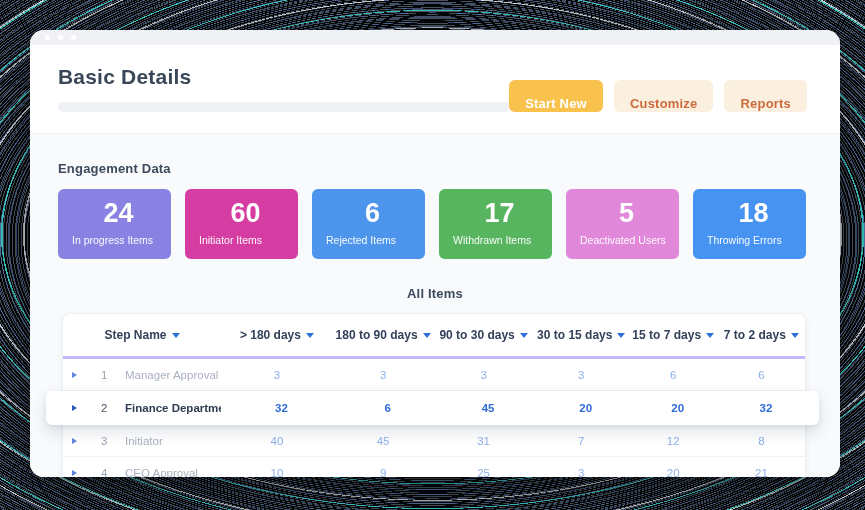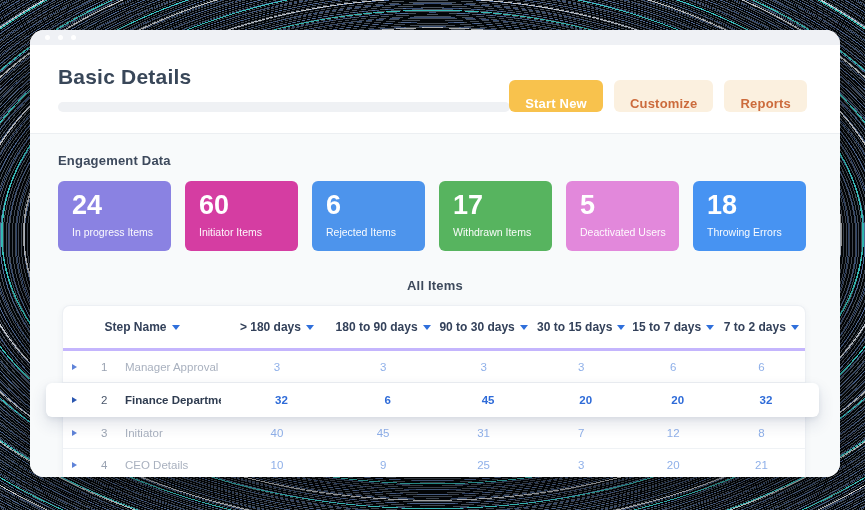--- a/index.html
+++ b/index.html
@@ -43,34 +43,34 @@
   .btn{
     height:28px;padding:16px 16px;border:none;border-radius:6px;
     font-family:"Liberation Sans", sans-serif;
     font-size:13px;font-weight:bold;cursor:pointer;letter-spacing:.2px;
   }
   .btn-primary{background:#f8c24d;color:#ffffff;}
   .btn-secondary{background:#fbf0df;color:#cc6b3c;}
 
   .body-section{
     height:344px;background:#f8fafb;border-top:1px solid #eceff2;
-    padding:0 28px;box-sizing:border-box;position:relative;
+    padding:8px 28px;box-sizing:border-box;position:relative;
   }
   .section-label{
     font-size:13px;font-weight:bold;color:#3d495c;letter-spacing:.2px;
   }
   .label-engagement{padding-top:19px;}
   .label-allitems{margin-top:27px;text-align:center;}
 
   .cards{display:flex;gap:14px;margin-top:13px;}
   .card{
     width:113px;height:70px;border-radius:6px;color:#ffffff;
     padding:11px 6px 0 14px;box-sizing:border-box;flex:0 0 auto;cursor:pointer;
   }
-  .card-value{font-size:27px;font-weight:bold;line-height:1;}
+  .card-value{font-size:27px;font-weight:bold;line-height:1;text-align:center;}
   .card-label{font-size:10.5px;margin-top:7px;opacity:.96;white-space:nowrap;}
 
   .table-card{
     margin-top:12px;margin-left:4px;width:744px;box-sizing:border-box;
     background:#ffffff;border:1px solid #edf0f4;border-bottom:none;
     border-radius:8px 8px 0 0;
     box-shadow:0 2px 6px rgba(50,70,110,0.06);
   }
   .grid-row{
     display:grid;
@@ -232,21 +232,21 @@
             <div class="cell val">31</div>
             <div class="cell val">7</div>
             <div class="cell val">12</div>
             <div class="cell val">8</div>
           </div>
           <div class="grid-row trow">
             <div class="cell tri-cell">
               <span class="triangle"></span>
             </div>
             <div class="cell num">4</div>
-            <div class="cell name">CEO Details</div>
+            <div class="cell name">CEO Approval</div>
             <div class="cell val">10</div>
             <div class="cell val">9</div>
             <div class="cell val">25</div>
             <div class="cell val">3</div>
             <div class="cell val">20</div>
             <div class="cell val">21</div>
           </div>
         </div>
     </div>
 

